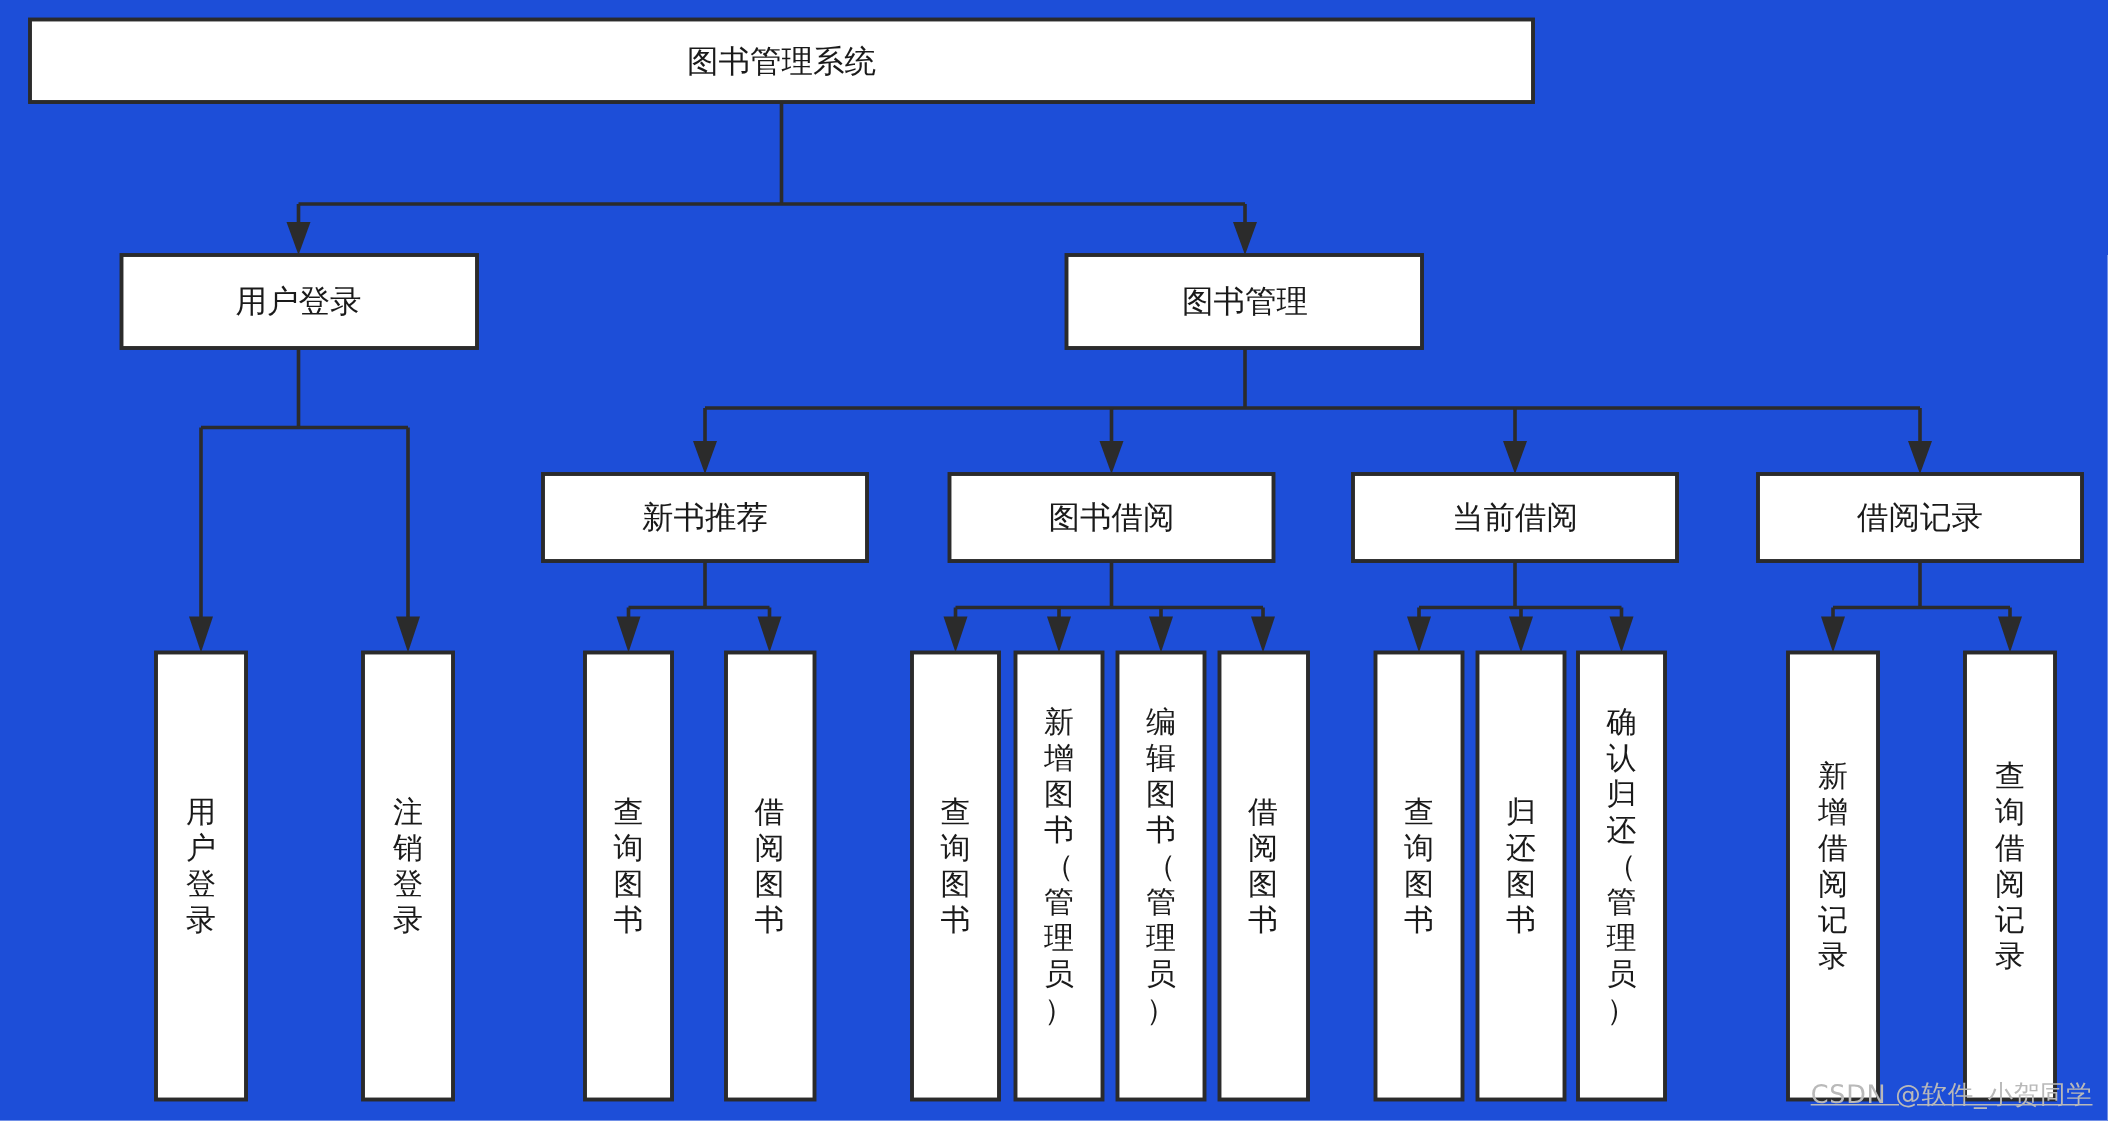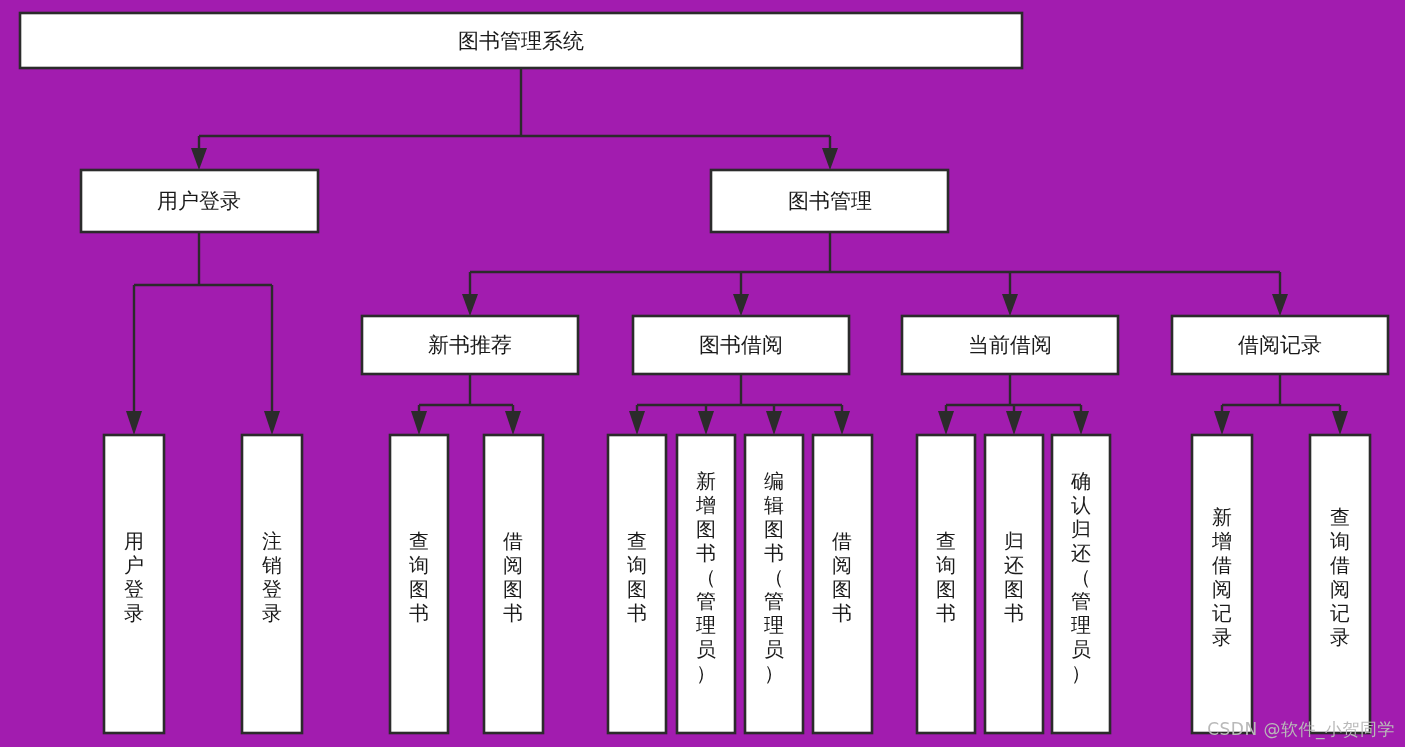--- a/index.html
+++ b/index.html
@@ -10,21 +10,21 @@
   body {
     width: 1405px;
     height: 747px;
     font-family: "DejaVu Sans", "Liberation Sans", sans-serif;
     overflow: hidden;
   }
   #diagram-root {
     position: relative;
     width: 1405px;
     height: 747px;
-    background: #a21caf;
+    background: #1d4ed8;
   }
   svg.flow {
     position: absolute;
     top: 0;
     left: 0;
     width: 1405px;
     height: 747px;
     display: block;
   }
   .node-rect {
@@ -58,20 +58,21 @@
   .watermark {
     position: absolute;
     right: 10px;
     bottom: 6px;
     font-family: "DejaVu Sans", "Liberation Sans", sans-serif;
     font-size: 17px;
     color: #b9b9b9;
     letter-spacing: 0.5px;
     white-space: nowrap;
     pointer-events: none;
+    text-decoration: underline;
   }
 </style>
 </head>
 <body>
 
 <div id="diagram-root">
 
   <svg class="flow" viewBox="0 0 1405 747">
 
     <g>

